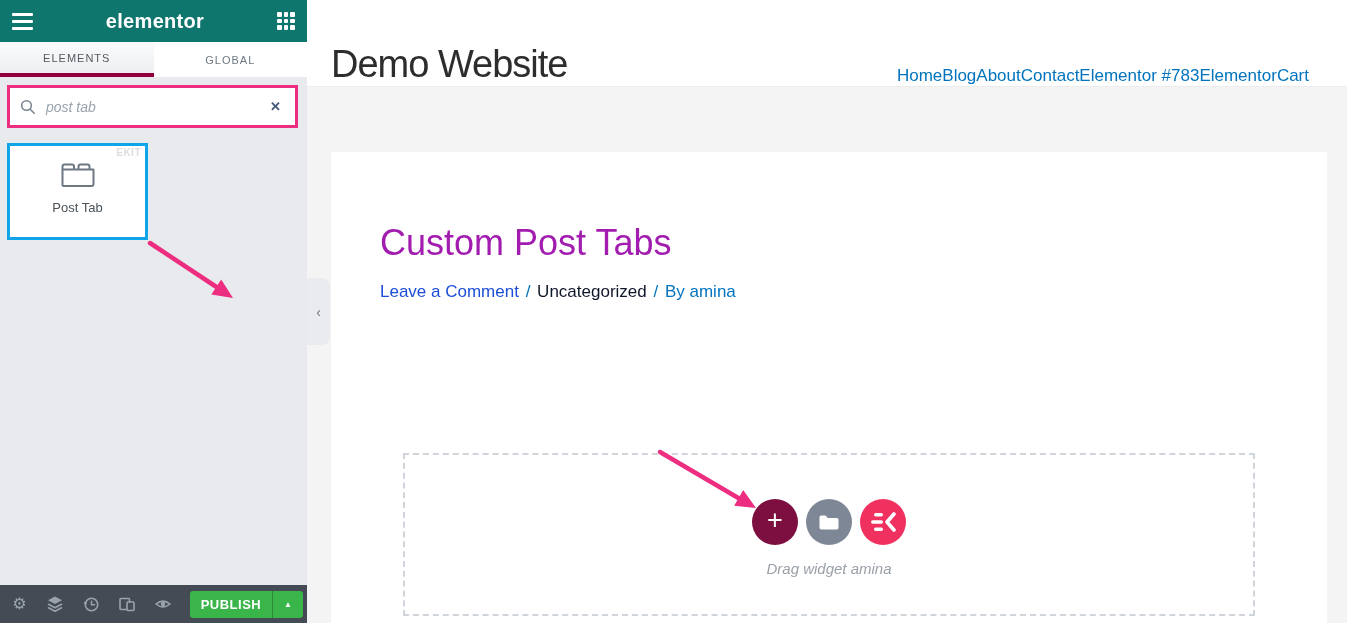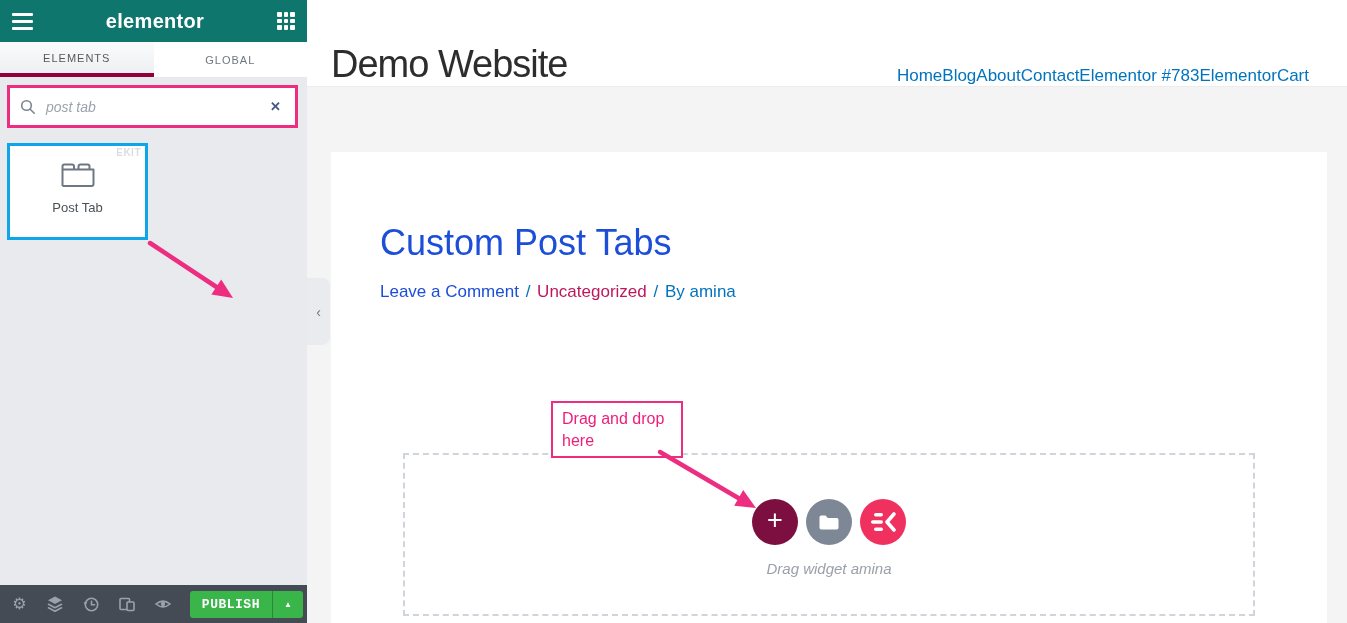--- a/index.html
+++ b/index.html
@@ -8,21 +8,21 @@
 
   
   .canvas { position:absolute; left:307px; top:0; width:1040px; height:623px; background:#f4f4f5; }
   .site-header { position:absolute; left:0; top:0; width:1040px; height:87px; background:#fff;
     border-bottom:1px solid #ececec; display:flex; align-items:flex-end; }
   .site-title { padding-left:24px; font-size:38px; font-weight:400; color:#2d2d2e; letter-spacing:-1px; }
   .site-nav { margin-left:auto; padding-right:38px; display:flex; }
   .site-nav a { font-size:17px; color:#0274be; text-decoration:none; white-space:nowrap; }
 
   .content-card { position:absolute; left:24px; top:152px; width:996px; height:471px; background:#fff; }
-  .post-title { position:absolute; left:49px; top:70px; font-size:36px; font-weight:400; color:#1d4ed8; }
+  .post-title { position:absolute; left:49px; top:70px; font-size:36px; font-weight:400; color:#a21caf; }
   .post-meta { position:absolute; left:49px; top:130px; font-size:17px; color:#0274be; }
   .post-meta span { margin:0 2px; }
 
   .dropzone { position:absolute; left:72px; top:301px; width:852px; height:163px;
     border:2px dashed #cfd5da; display:flex; flex-direction:column; align-items:center; }
   .dz-buttons { display:flex; gap:8px; margin-top:44px; }
   .dz-circle { width:46px; height:46px; border-radius:50%; display:flex; align-items:center; justify-content:center; cursor:pointer; }
   .dz-add { background:#7c0f3f; color:#fff; font-size:27px; font-weight:400; line-height:1; padding-bottom:3px; }
   .dz-folder { background:#7e8795; }
   .dz-ekit { background:#f0305f; }
@@ -57,21 +57,21 @@
   .widget-badge { position:absolute; top:1px; right:4px; font-size:10px; font-weight:700; color:#dadde1; letter-spacing:.5px; }
   .widget-icon { margin-top:13px; }
   .widget-name { margin-top:7px; font-size:13px; color:#495157; }
 
   .p-footer { position:absolute; left:0; bottom:0; width:307px; height:38px; background:#444b54;
     display:flex; align-items:center; padding-left:11px; gap:18px; }
   .ft-icon { width:18px; height:18px; display:flex; align-items:center; justify-content:center; cursor:pointer;
     color:#9aa2ad; font-family:"DejaVu Sans", sans-serif; font-size:16px; line-height:1; }
   .publish-group { margin-left:auto; margin-right:4px; display:flex; height:27px; border-radius:3px; overflow:hidden; }
   .publish-btn { width:87px; background:#39b54a; color:#fff; border:none; font-size:13px; font-weight:700;
-    letter-spacing:.5px; cursor:pointer; font-family:Liberation Mono, monospace; }
+    letter-spacing:.5px; cursor:pointer; font-family:Liberation Sans, sans-serif; }
   .publish-arrow { width:33px; background:#39b54a; border:none; border-left:1px solid rgba(0,0,0,.25);
     color:#fff; font-size:8px; cursor:pointer; }
 
   .collapse-handle { position:absolute; left:307px; top:278px; width:23px; height:67px;
     background:#e9ebee; border-radius:0 8px 8px 0; display:flex; align-items:center; justify-content:center;
     color:#6d7882; font-size:14px; cursor:pointer; z-index:4; }
 
   .arrows { position:absolute; left:0; top:0; width:1347px; height:623px; pointer-events:none; z-index:10; }
 </style>
 </head>
@@ -93,21 +93,21 @@
         <a href="#">Cart</a>
       </nav>
     </div>
 
     <div class="content-card">
       <h1 class="post-title">Custom Post Tabs</h1>
 
       <div class="post-meta">
         <a href="#" style="color:#1d4ed8;text-decoration:none;">Leave a Comment</a>
         <span>/</span>
-        <a href="#" style="color:#be185d;text-decoration:none;">Uncategorized</a>
+        <a href="#" style="color:#0f172a;text-decoration:none;">Uncategorized</a>
         <span>/</span>
         <a href="#" style="color:#0274be;text-decoration:none;">By amina</a>
       </div>
 
       <div class="dropzone">
         <div class="dz-buttons">
           <div class="dz-circle dz-add">+</div>
           <div class="dz-circle dz-folder">
             <svg width="22" height="18" viewBox="0 0 22 18">
               <path d="M1.5,2.5 h6 l2.3,2.6 h9 q1.7,0 1.7,1.7 v8 q0,1.7 -1.7,1.7 h-15.6 q-1.7,0 -1.7,-1.7 v-10.6 q0,-1.7 1.7,-1.7 z" fill="#ffffff"></path>
@@ -118,21 +118,20 @@
               <rect x="4" y="3" width="9" height="3.4" rx="1.7" fill="#fff"></rect>
               <rect x="1" y="10.3" width="12" height="3.4" rx="1.7" fill="#fff"></rect>
               <rect x="4" y="17.6" width="9" height="3.4" rx="1.7" fill="#fff"></rect>
               <path d="M24,4 L17,12 L24,20" stroke="#fff" stroke-width="3.6" fill="none" stroke-linecap="round" stroke-linejoin="round"></path>
             </svg>
           </div>
         </div>
         <div class="dz-hint">Drag widget amina</div>
       </div>
 
-      <div class="callout">Drag and drop here</div>
     </div>
   </div>
 
   <div class="sidebar">
 
     <div class="p-header">
       <div class="hamburger">
           <i></i>
           <i></i>
           <i></i>

